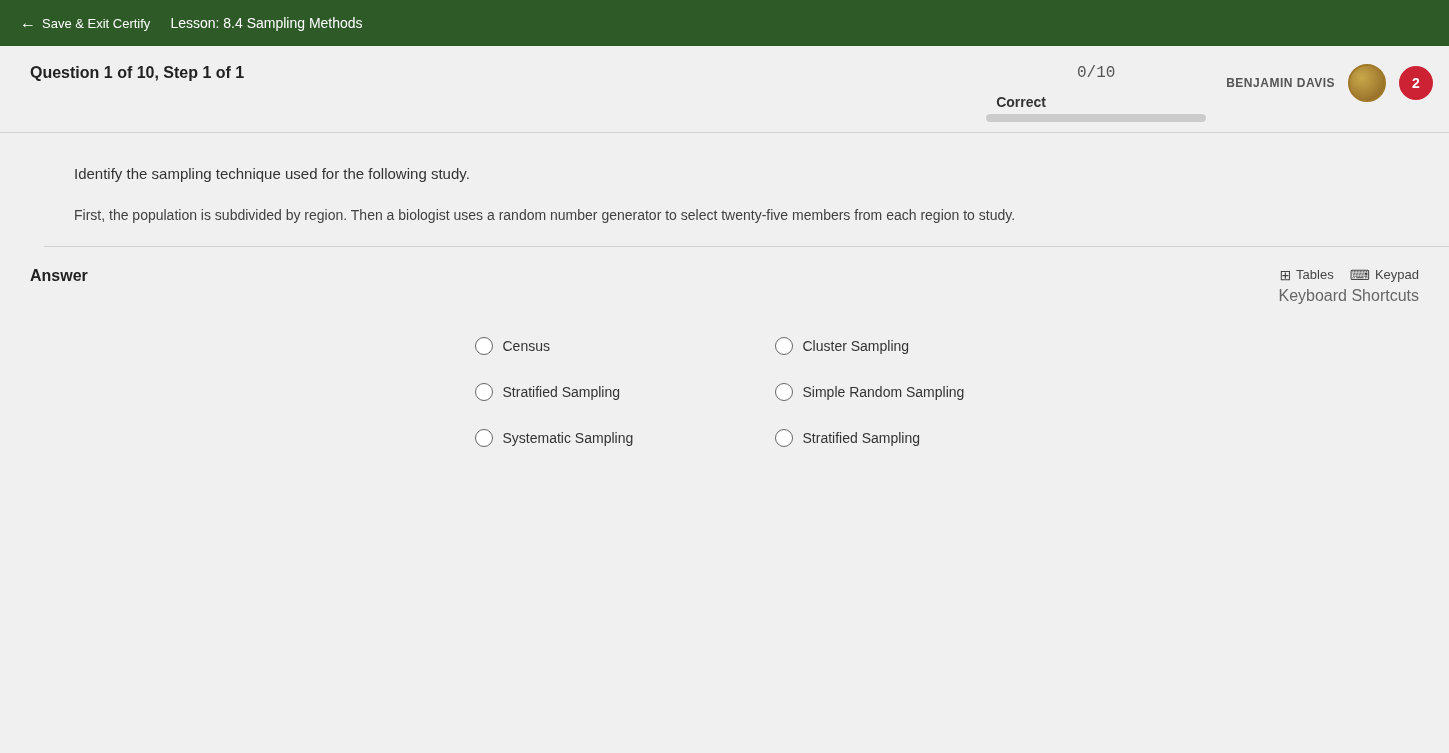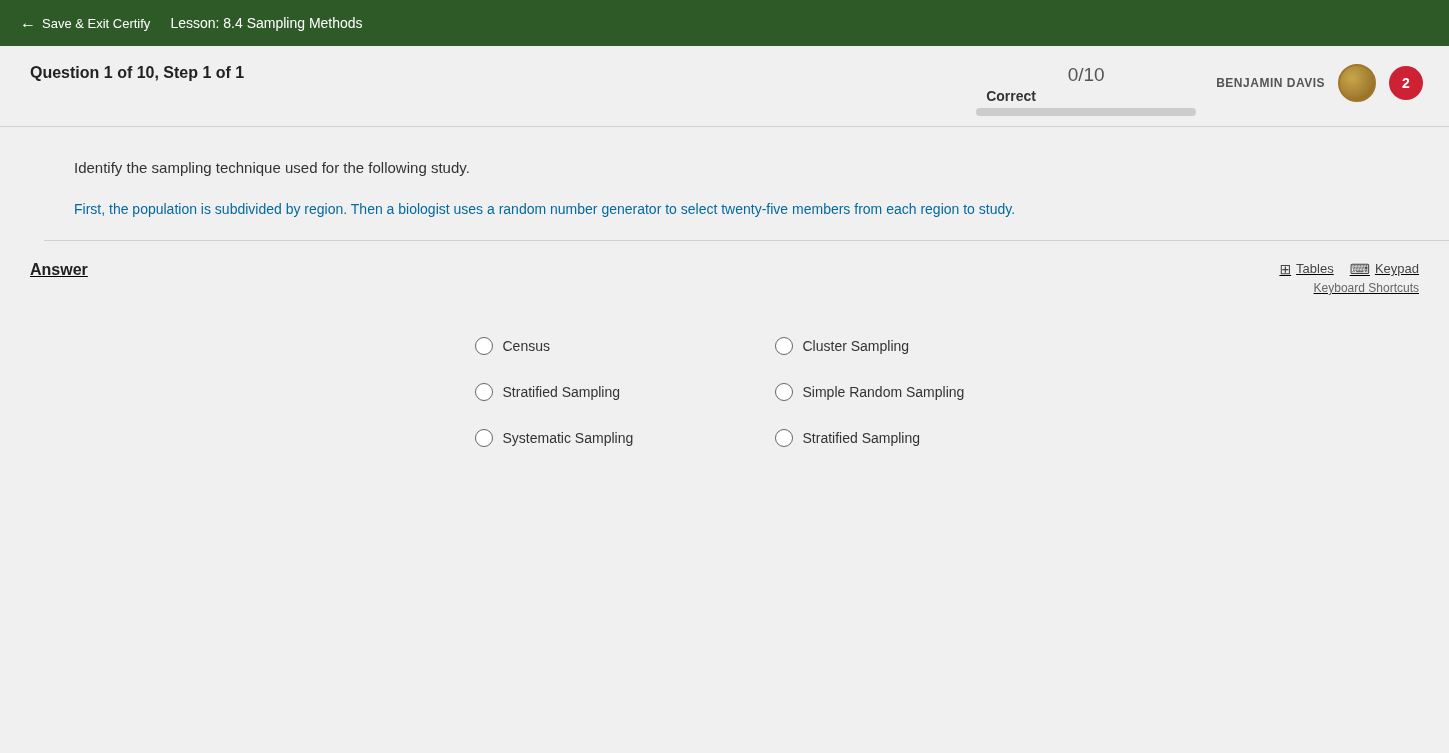--- a/index.html
+++ b/index.html
@@ -45,21 +45,21 @@
     .main-content {
       background: #f0f0f0;
       min-height: 707px;
       position: relative;
     }
 
     
     .question-header {
       display: flex;
       align-items: flex-start;
-      padding: 18px 26px 10px 30px;
+      padding: 18px 16px 10px 30px;
       border-bottom: 1px solid #d0d0d0;
     }
 
     .question-info {
       flex: 1;
     }
 
     .question-label {
       font-weight: bold;
       font-size: 16px;
@@ -68,23 +68,24 @@
 
     .score-section {
       display: flex;
       flex-direction: column;
       align-items: center;
       min-width: 200px;
       margin-right: 20px;
     }
 
     .score-text {
-      font-size: 19px;
+      font-size: 16px;
       color: #555;
-      margin-bottom: 2px;
+      margin-bottom: 12px;
+      font-family: Liberation Mono, monospace;
     }
 
     .score-correct {
       font-size: 14px;
       font-weight: bold;
       color: #333;
       align-self: flex-start;
       margin-left: 10px;
     }
 
@@ -146,35 +147,34 @@
 
     .question-text {
       font-size: 15px;
       color: #333;
       margin-bottom: 18px;
       line-height: 1.5;
     }
 
     .question-detail {
       font-size: 14px;
-      color: #0369a1;
+      color: #404040;
       line-height: 1.6;
     }
 
     
     .answer-section {
       padding: 20px 30px;
     }
 
     .answer-header-row {
       display: flex;
       justify-content: space-between;
       align-items: flex-start;
-      margin-bottom: 42px;
-      text-decoration: underline;
+      margin-bottom: 32px;
     }
 
     .answer-label {
       font-weight: bold;
       font-size: 16px;
       color: #222;
     }
 
     .tools-section {
       display: flex;
@@ -197,21 +197,21 @@
       cursor: pointer;
       background: none;
       border: none;
     }
 
     .tool-icon {
       font-size: 14px;
     }
 
     .keyboard-shortcuts {
-      font-size: 12px;
+      font-size: 16px;
       color: #666;
     }
 
     
     .options-grid {
       display: grid;
       grid-template-columns: 1fr 1fr;
       gap: 0;
       max-width: 700px;
       margin: 1px auto;

